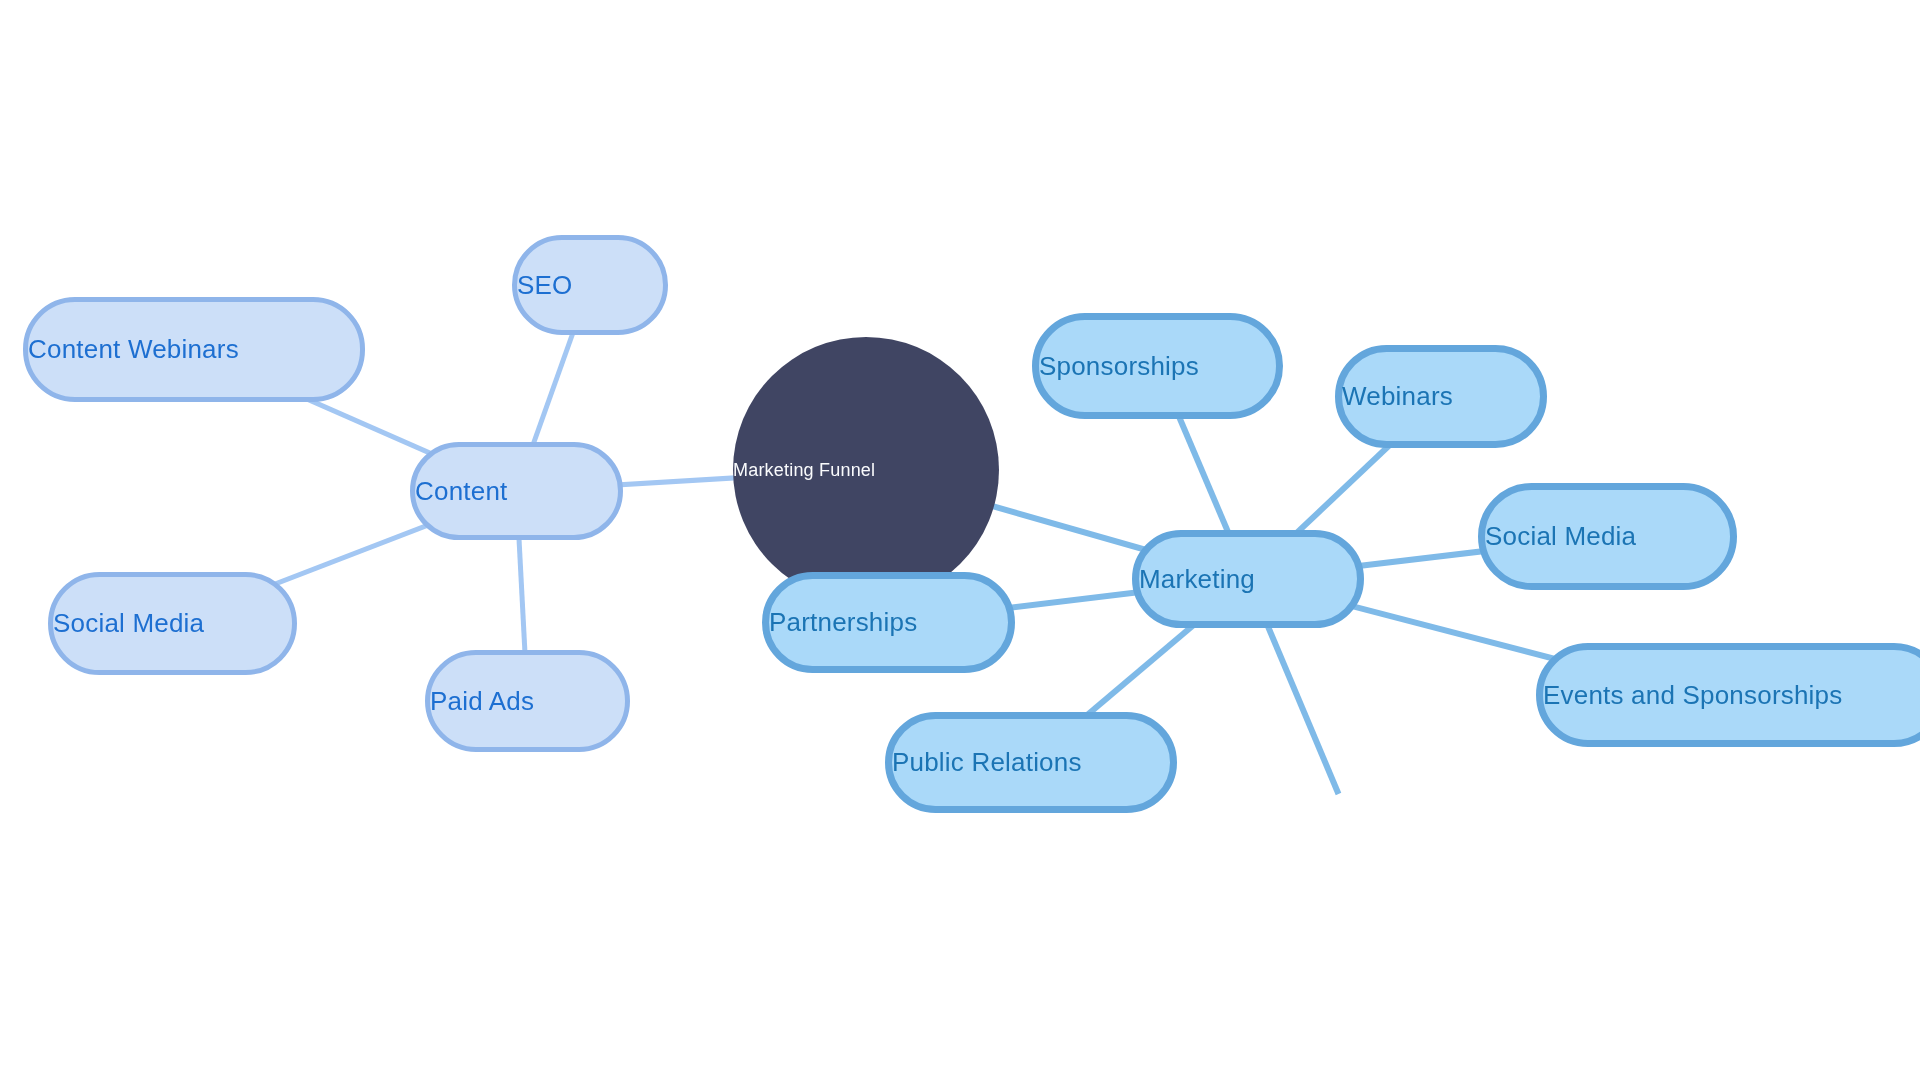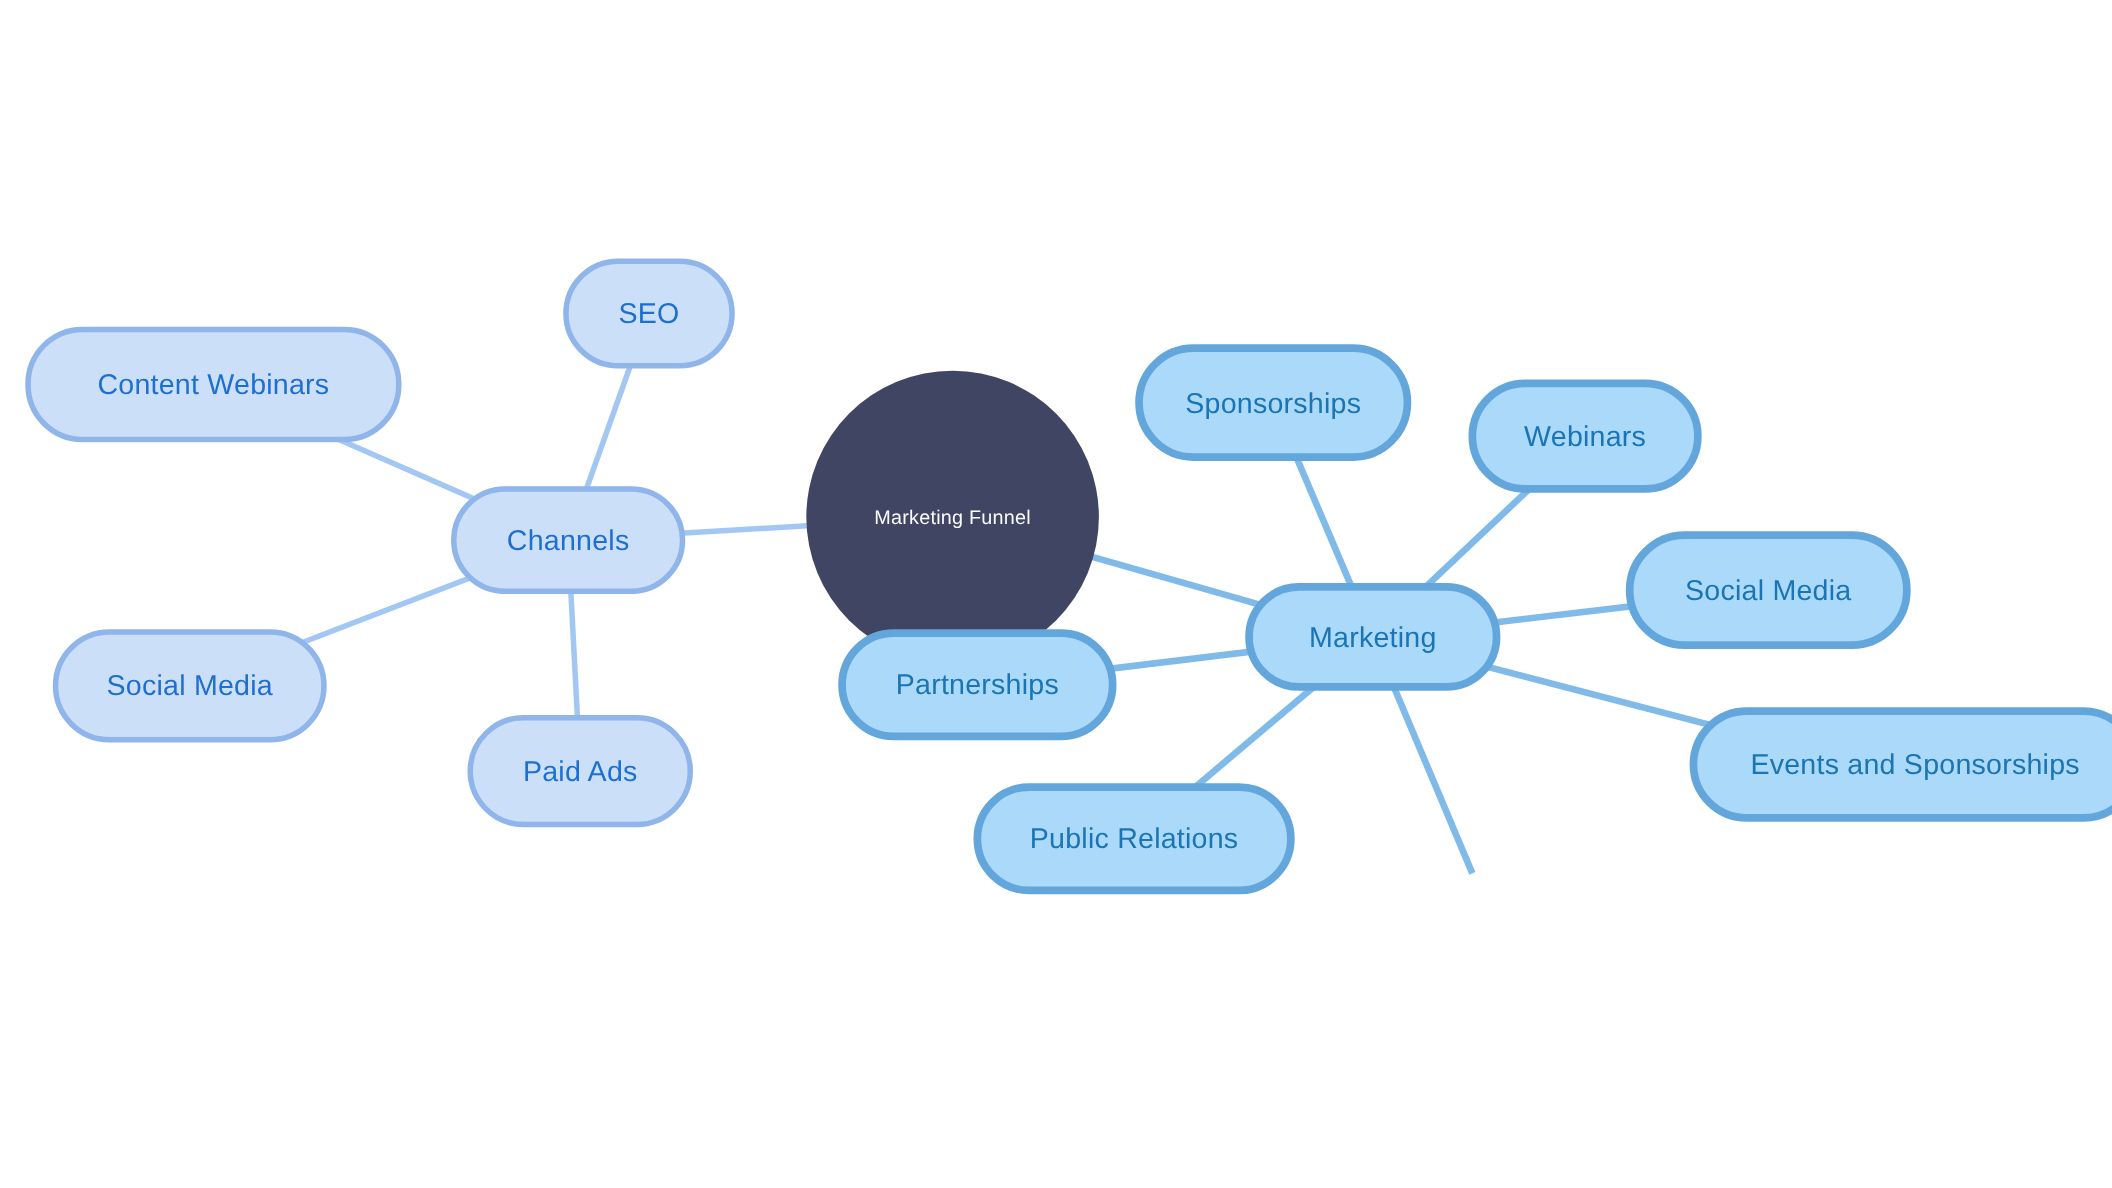--- a/index.html
+++ b/index.html
@@ -15,21 +15,21 @@
     position: absolute;
     left: 0; top: 0;
     width: 1920px; height: 1080px;
     z-index: 0;
   }
   .node {
     position: absolute;
     box-sizing: border-box;
     display: flex;
     align-items: center;
-    justify-content: center;
+    justify-content: flex-start;
     white-space: nowrap;
     z-index: 1;
     font-size: 26px;
     letter-spacing: 0.2px;
   }
   .node .node-label { pointer-events: none; }
   .branch-left {
     background: var(--left-fill);
     border: 5px solid var(--left-border);
     color: var(--left-text);
@@ -82,21 +82,21 @@
       <line x1="1248" y1="579" x2="1338.5" y2="794" stroke="#7FBAE8" stroke-width="6" data-name="edge-awareness-blog_posts"></line>
       <line x1="1248" y1="579" x2="1031" y2="762.5" stroke="#7FBAE8" stroke-width="6" data-name="edge-awareness-public_relations"></line>
       <line x1="1248" y1="579" x2="888.5" y2="622.5" stroke="#7FBAE8" stroke-width="6" data-name="edge-awareness-partnerships"></line>
     </svg>
 
   <div class="node root-node" data-name="node-root">
     <span class="node-label" data-name="node-root-label">Marketing Funnel</span>
   </div>
 
   <div class="node branch-left" data-name="node-channels">
-    <span class="node-label" data-name="node-channels-label">Channels</span>
+    <span class="node-label" data-name="node-channels-label">Content</span>
   </div>
 
   <div class="node branch-left" data-name="node-seo">
     <span class="node-label" data-name="node-seo-label">SEO</span>
   </div>
 
   <div class="node branch-left" data-name="node-content-marketing">
     <span class="node-label" data-name="node-content-marketing-label">Content Webinars</span>
   </div>
 

